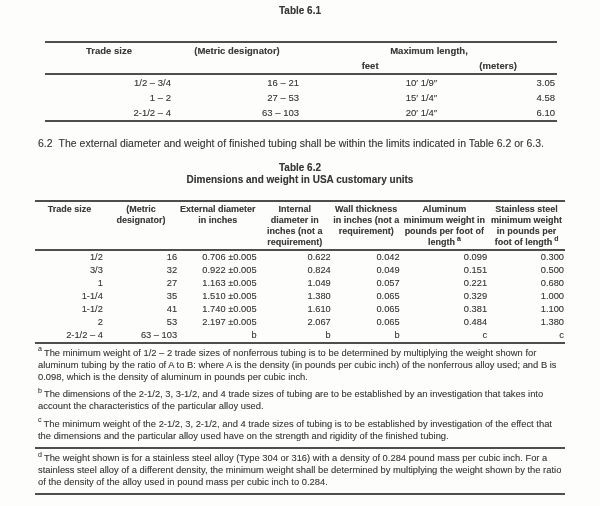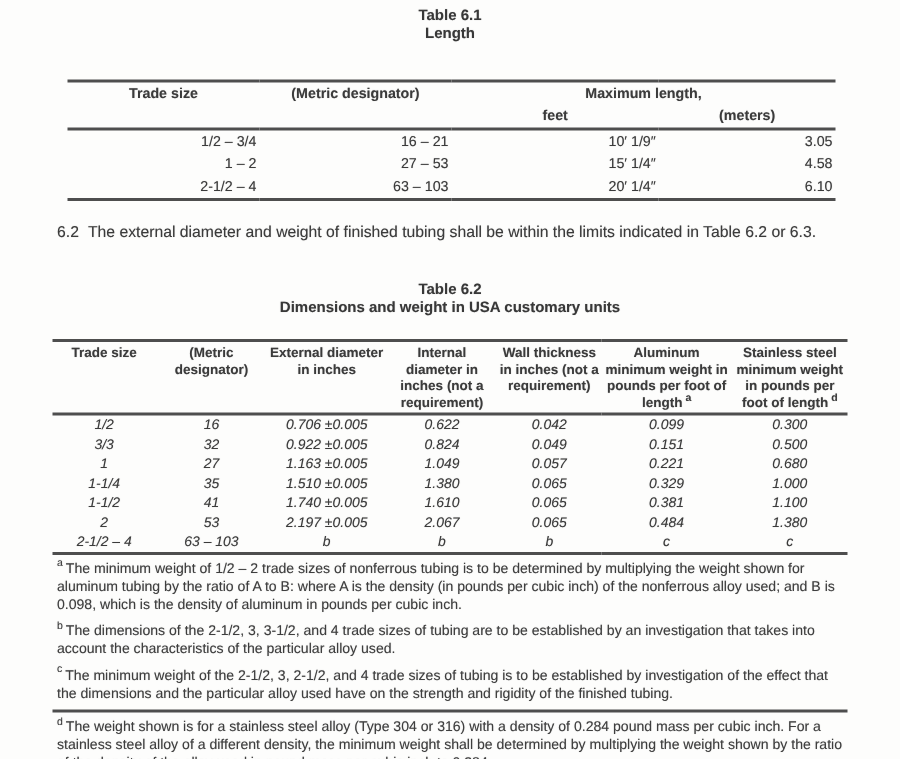--- a/index.html
+++ b/index.html
@@ -8,60 +8,59 @@
     width: 600px;
     height: 506px;
     background: #fdfdfc;
     font-family: "Liberation Sans", sans-serif;
     color: #3b3b3b;
     text-shadow: 0 0 0.6px rgba(70,70,70,0.45);
     overflow: hidden;
   }
   .tbl-title { text-align: center; font-weight: bold; font-size: 10px; line-height: 12px; color: #383838; }
   .title1 { padding-top: 5px; }
-  .title2 { margin-top: 26px; }
+  .title2 { margin-top: 12px; }
 
   table { border-collapse: collapse; table-layout: fixed; }
 
   
   .t1 { width: 512px; margin: 24px 0 0 45px;
         border-top: 2px solid #4e4e4e; border-bottom: 2px solid #4e4e4e; }
   .t1 thead { border-bottom: 2px solid #4e4e4e; }
   .t1 th { font-size: 9.5px; font-weight: bold; line-height: 13px; padding: 1px 2px; vertical-align: top; text-align: center; }
   .t1 td { font-size: 9.5px; text-align: right; height: 15px; padding: 0 2px; }
 
   
   .para { margin: 15px 28px 0 38px; font-size: 10.5px; line-height: 12.5px; color: #3b3b3b; }
   .para .clause-num { padding-right: 6px; }
 
   
   .t2 { width: 530px; margin: 14px 0 0 35px;
         border-top: 2px solid #4e4e4e; border-bottom: 2px solid #4e4e4e; }
   .t2 thead { border-bottom: 2px solid #4e4e4e; }
   .t2 th { font-size: 9px; font-weight: bold; line-height: 11px; padding: 2px 1px 1px; vertical-align: top; text-align: center; }
-  .t2 td { font-size: 9.3px; text-align: center; height: 13px; padding: 0 1px; font-style: italic; }
+  .t2 td { font-size: 9.3px; text-align: right; height: 13px; padding: 0 1px; }
   .t2 sup, .fn sup { font-size: 7px; line-height: 0; }
   .t2 th sup { margin-left: 2px; }
 
   
   .footnotes { width: 530px; margin-left: 35px; border-bottom: 2px solid #4e4e4e; }
   .fn { margin: 0; padding: 3px 2px 2px 3px; font-size: 9.4px; line-height: 12.2px; color: #3e3e3e; }
   .fn sup { padding-right: 2px; }
   .fn-group-d { border-top: 2px solid #4e4e4e; }
   .fn-group-abc { padding-bottom: 3px; }
   .fn-group-d .fn { padding-bottom: 4px; }
 </style>
 </head>
 <body>
 
 <div class="page">
 
   <div class="tbl-title title1">
     <div>Table 6.1</div>
-    <div>Length</div>
   </div>
 
   <table class="t1">
     <colgroup>
         <col style="width:25%">
         <col style="width:25%">
         <col style="width:27%">
         <col style="width:23%">
       </colgroup>
     <thead>

